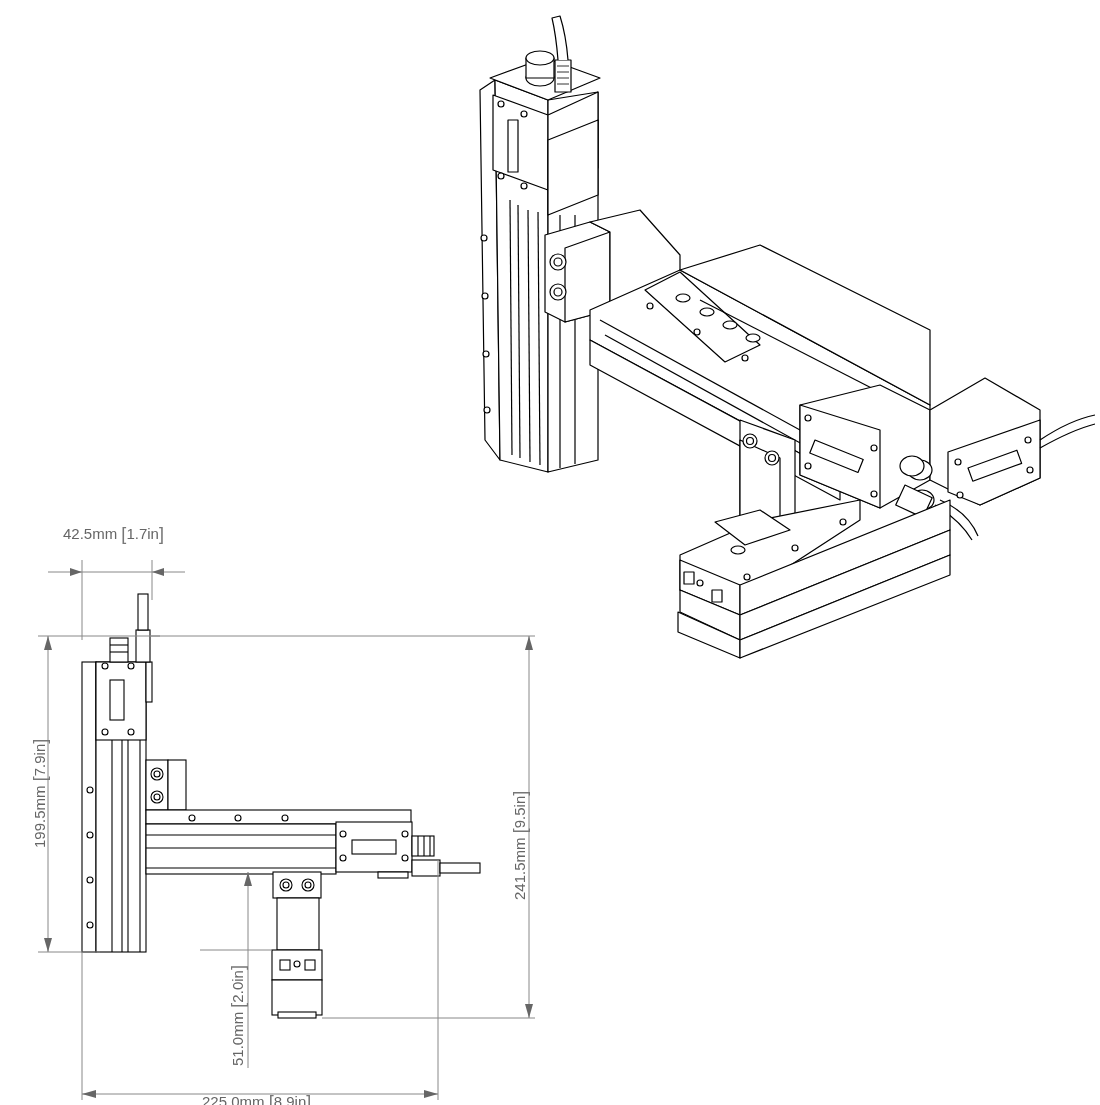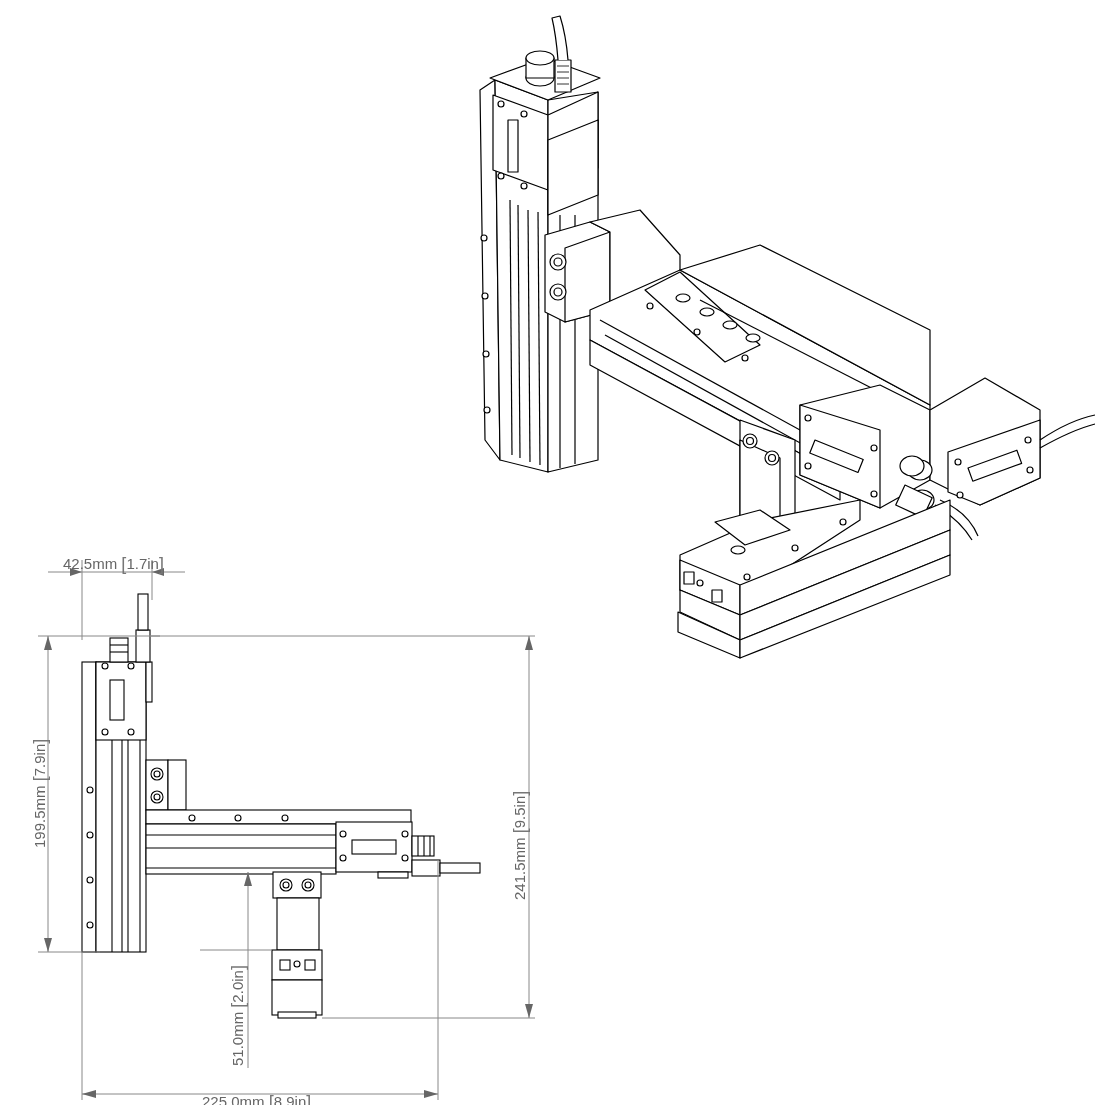--- a/index.html
+++ b/index.html
@@ -222,21 +222,21 @@
     <line x1="200" y1="950" x2="272" y2="950"></line>
 
     <line x1="82" y1="952" x2="82" y2="1100"></line>
     <line x1="438" y1="860" x2="438" y2="1100"></line>
     <line x1="82" y1="1094" x2="438" y2="1094"></line>
     <polygon points="82,1094 96,1090 96,1098" stroke="none"></polygon>
     <polygon points="438,1094 424,1090 424,1098" stroke="none"></polygon>
   </g>
 </svg>
 
-<div class="dim-label" style="left:63px; top:554px;">
+<div class="dim-label" style="left:63px; top:524px;">
   <span>42.5mm</span>
   <span class="bracket">[</span><span>1.7in</span><span class="bracket">]</span>
 </div>
 
 <div class="dim-label vert" style="left:30px; top:848px;">
   <span>199.5mm</span>
   <span class="bracket">[</span><span>7.9in</span><span class="bracket">]</span>
 </div>
 
 <div class="dim-label vert" style="left:510px; top:900px;">

